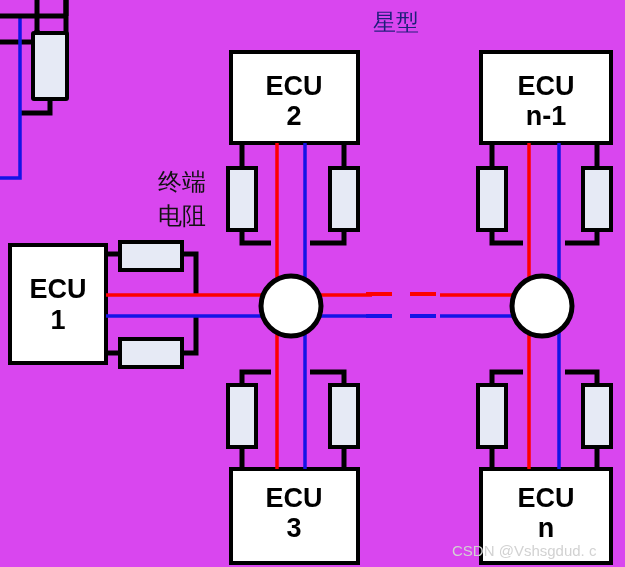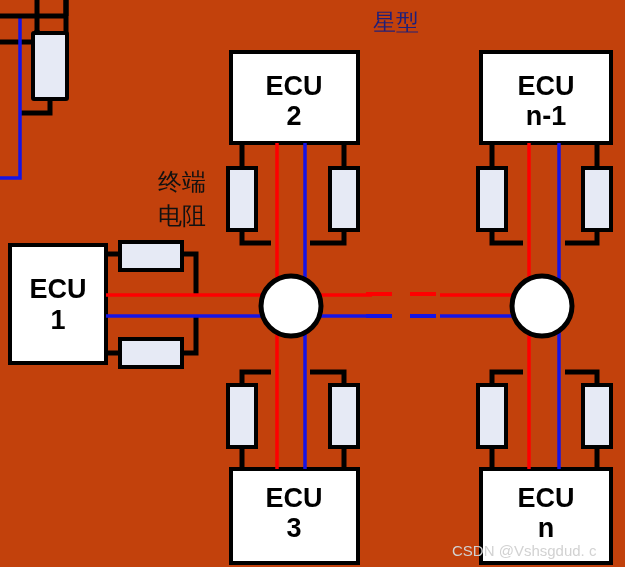--- a/index.html
+++ b/index.html
@@ -10,21 +10,21 @@
   body {
     width: 625px;
     height: 567px;
     overflow: hidden;
     font-family: "Liberation Sans", sans-serif;
   }
   #diagram-root {
     position: relative;
     width: 625px;
     height: 567px;
-    background: #c2410c;
+    background: #d946ef;
   }
   svg#network-diagram {
     display: block;
     width: 625px;
     height: 567px;
   }
   .ecu-box-rect {
     fill: #ffffff;
     stroke: #000000;
     stroke-width: 4;

